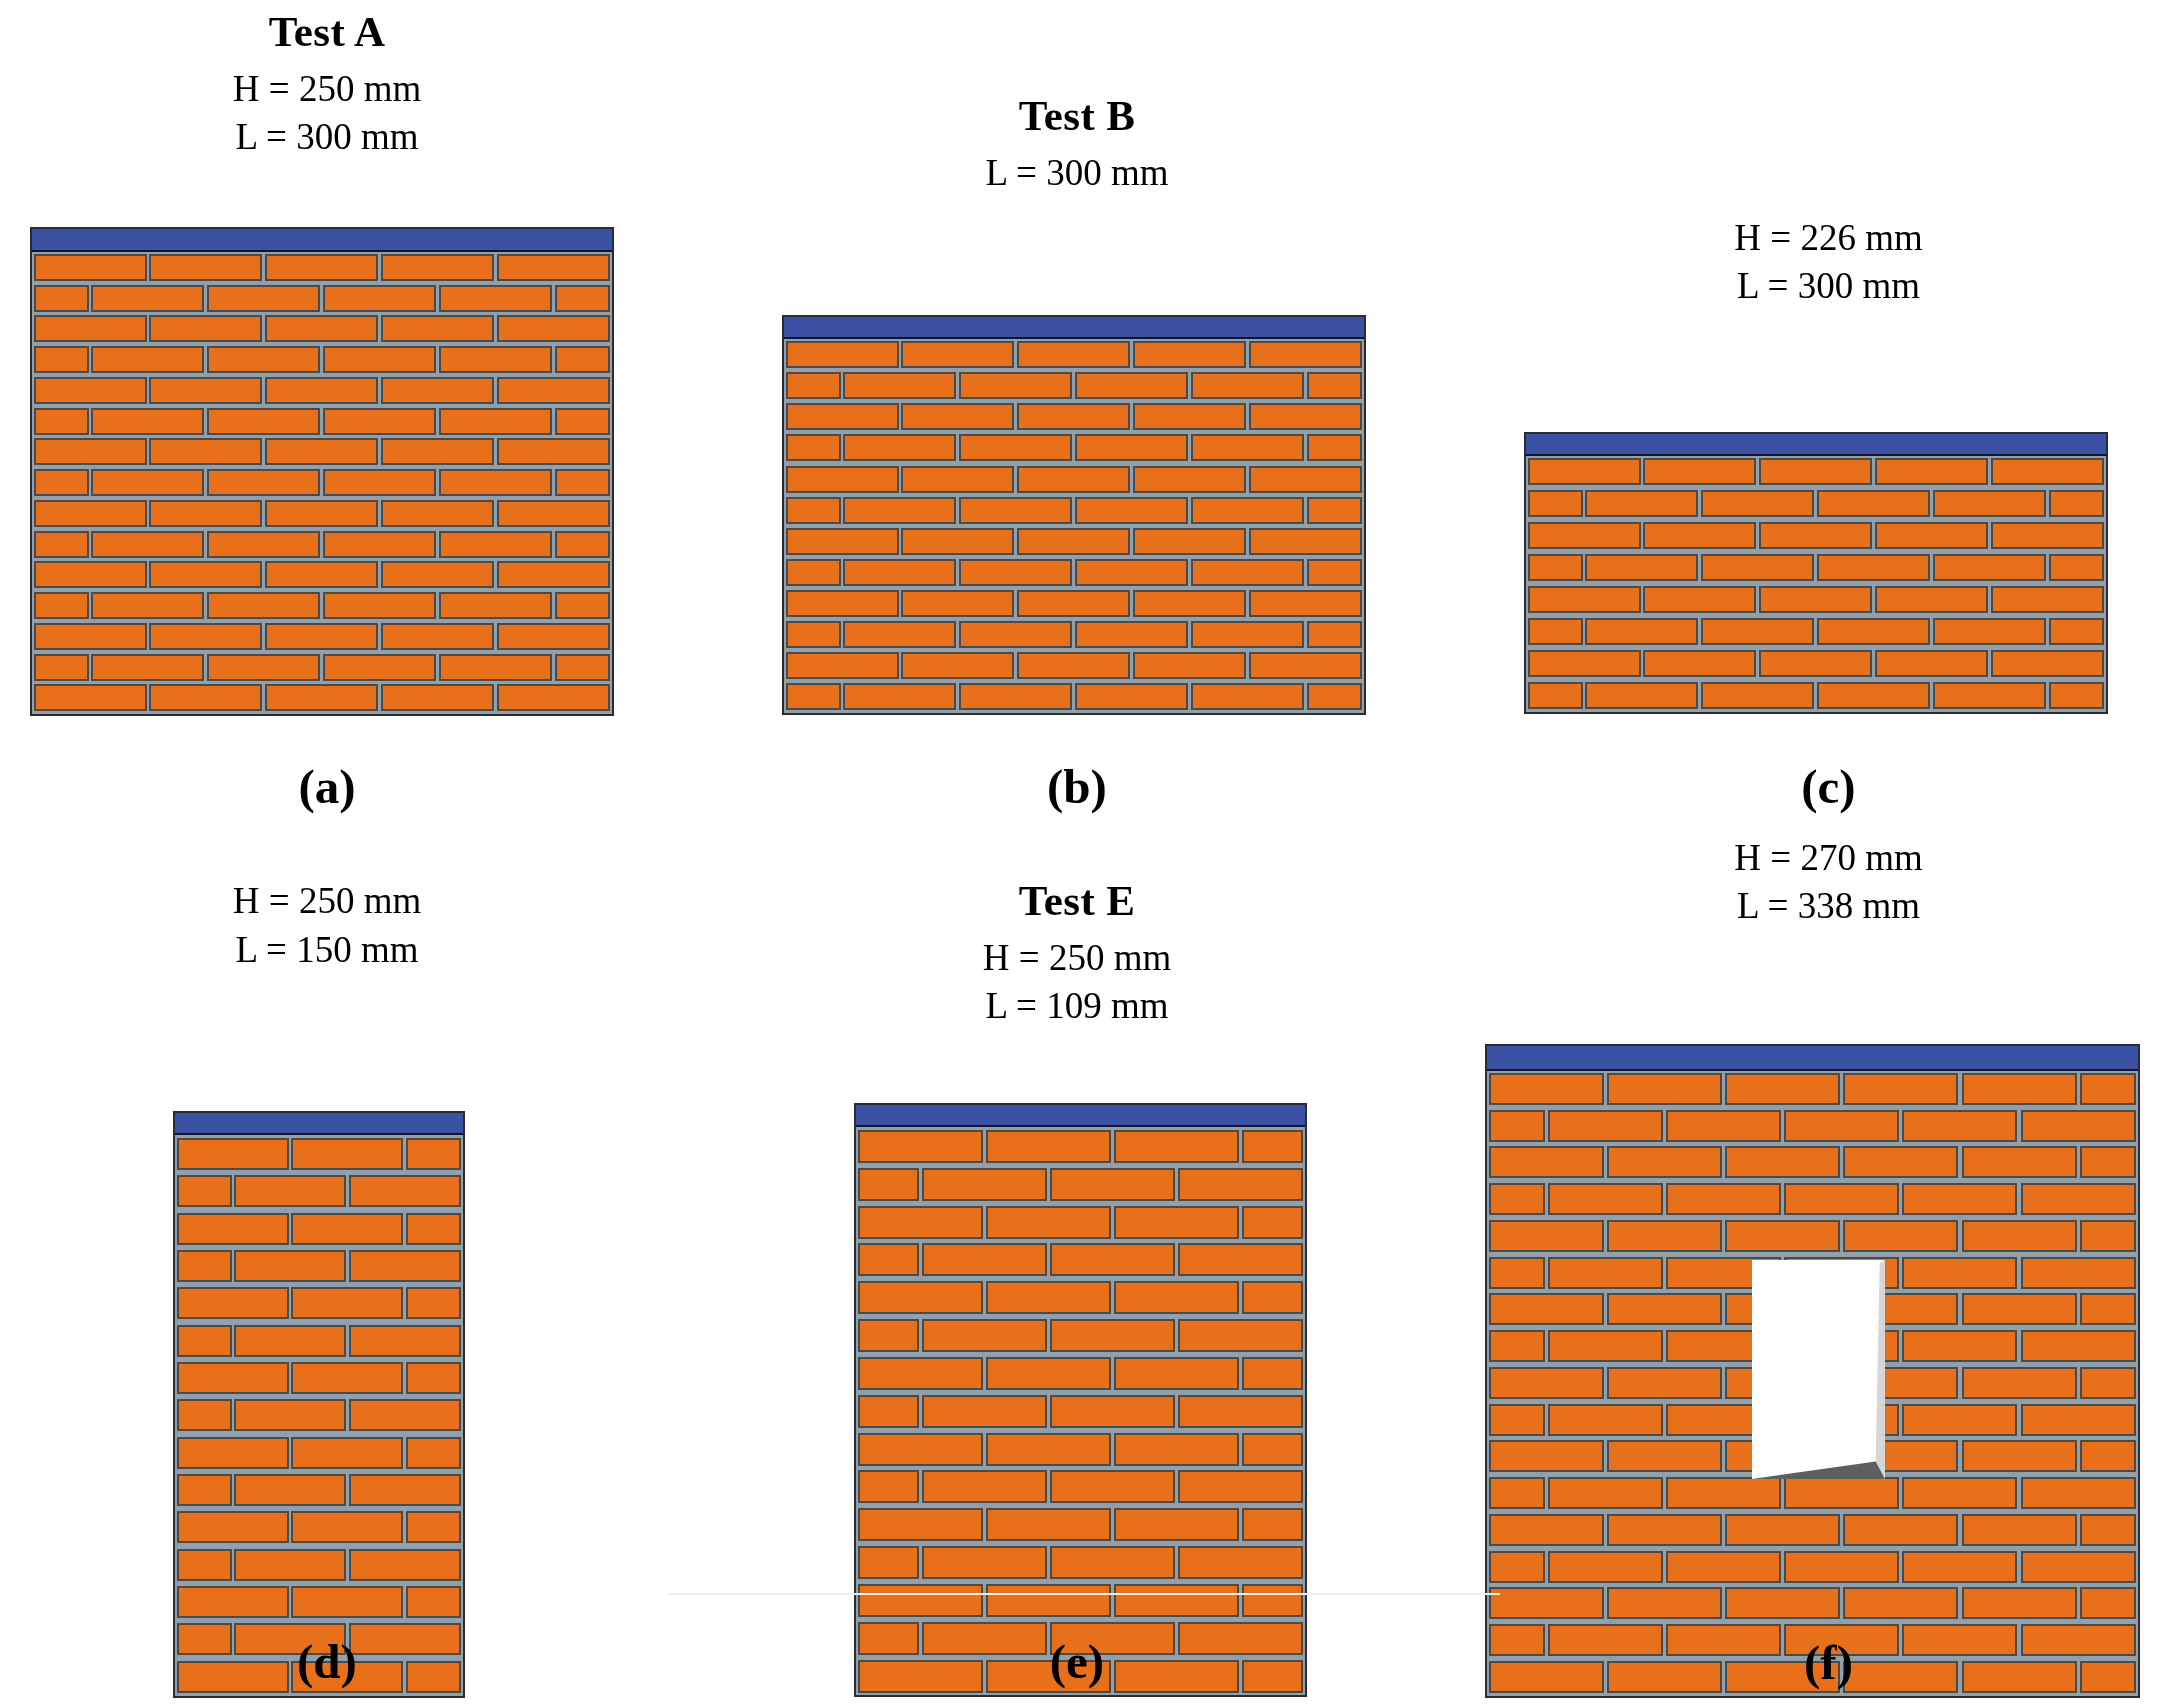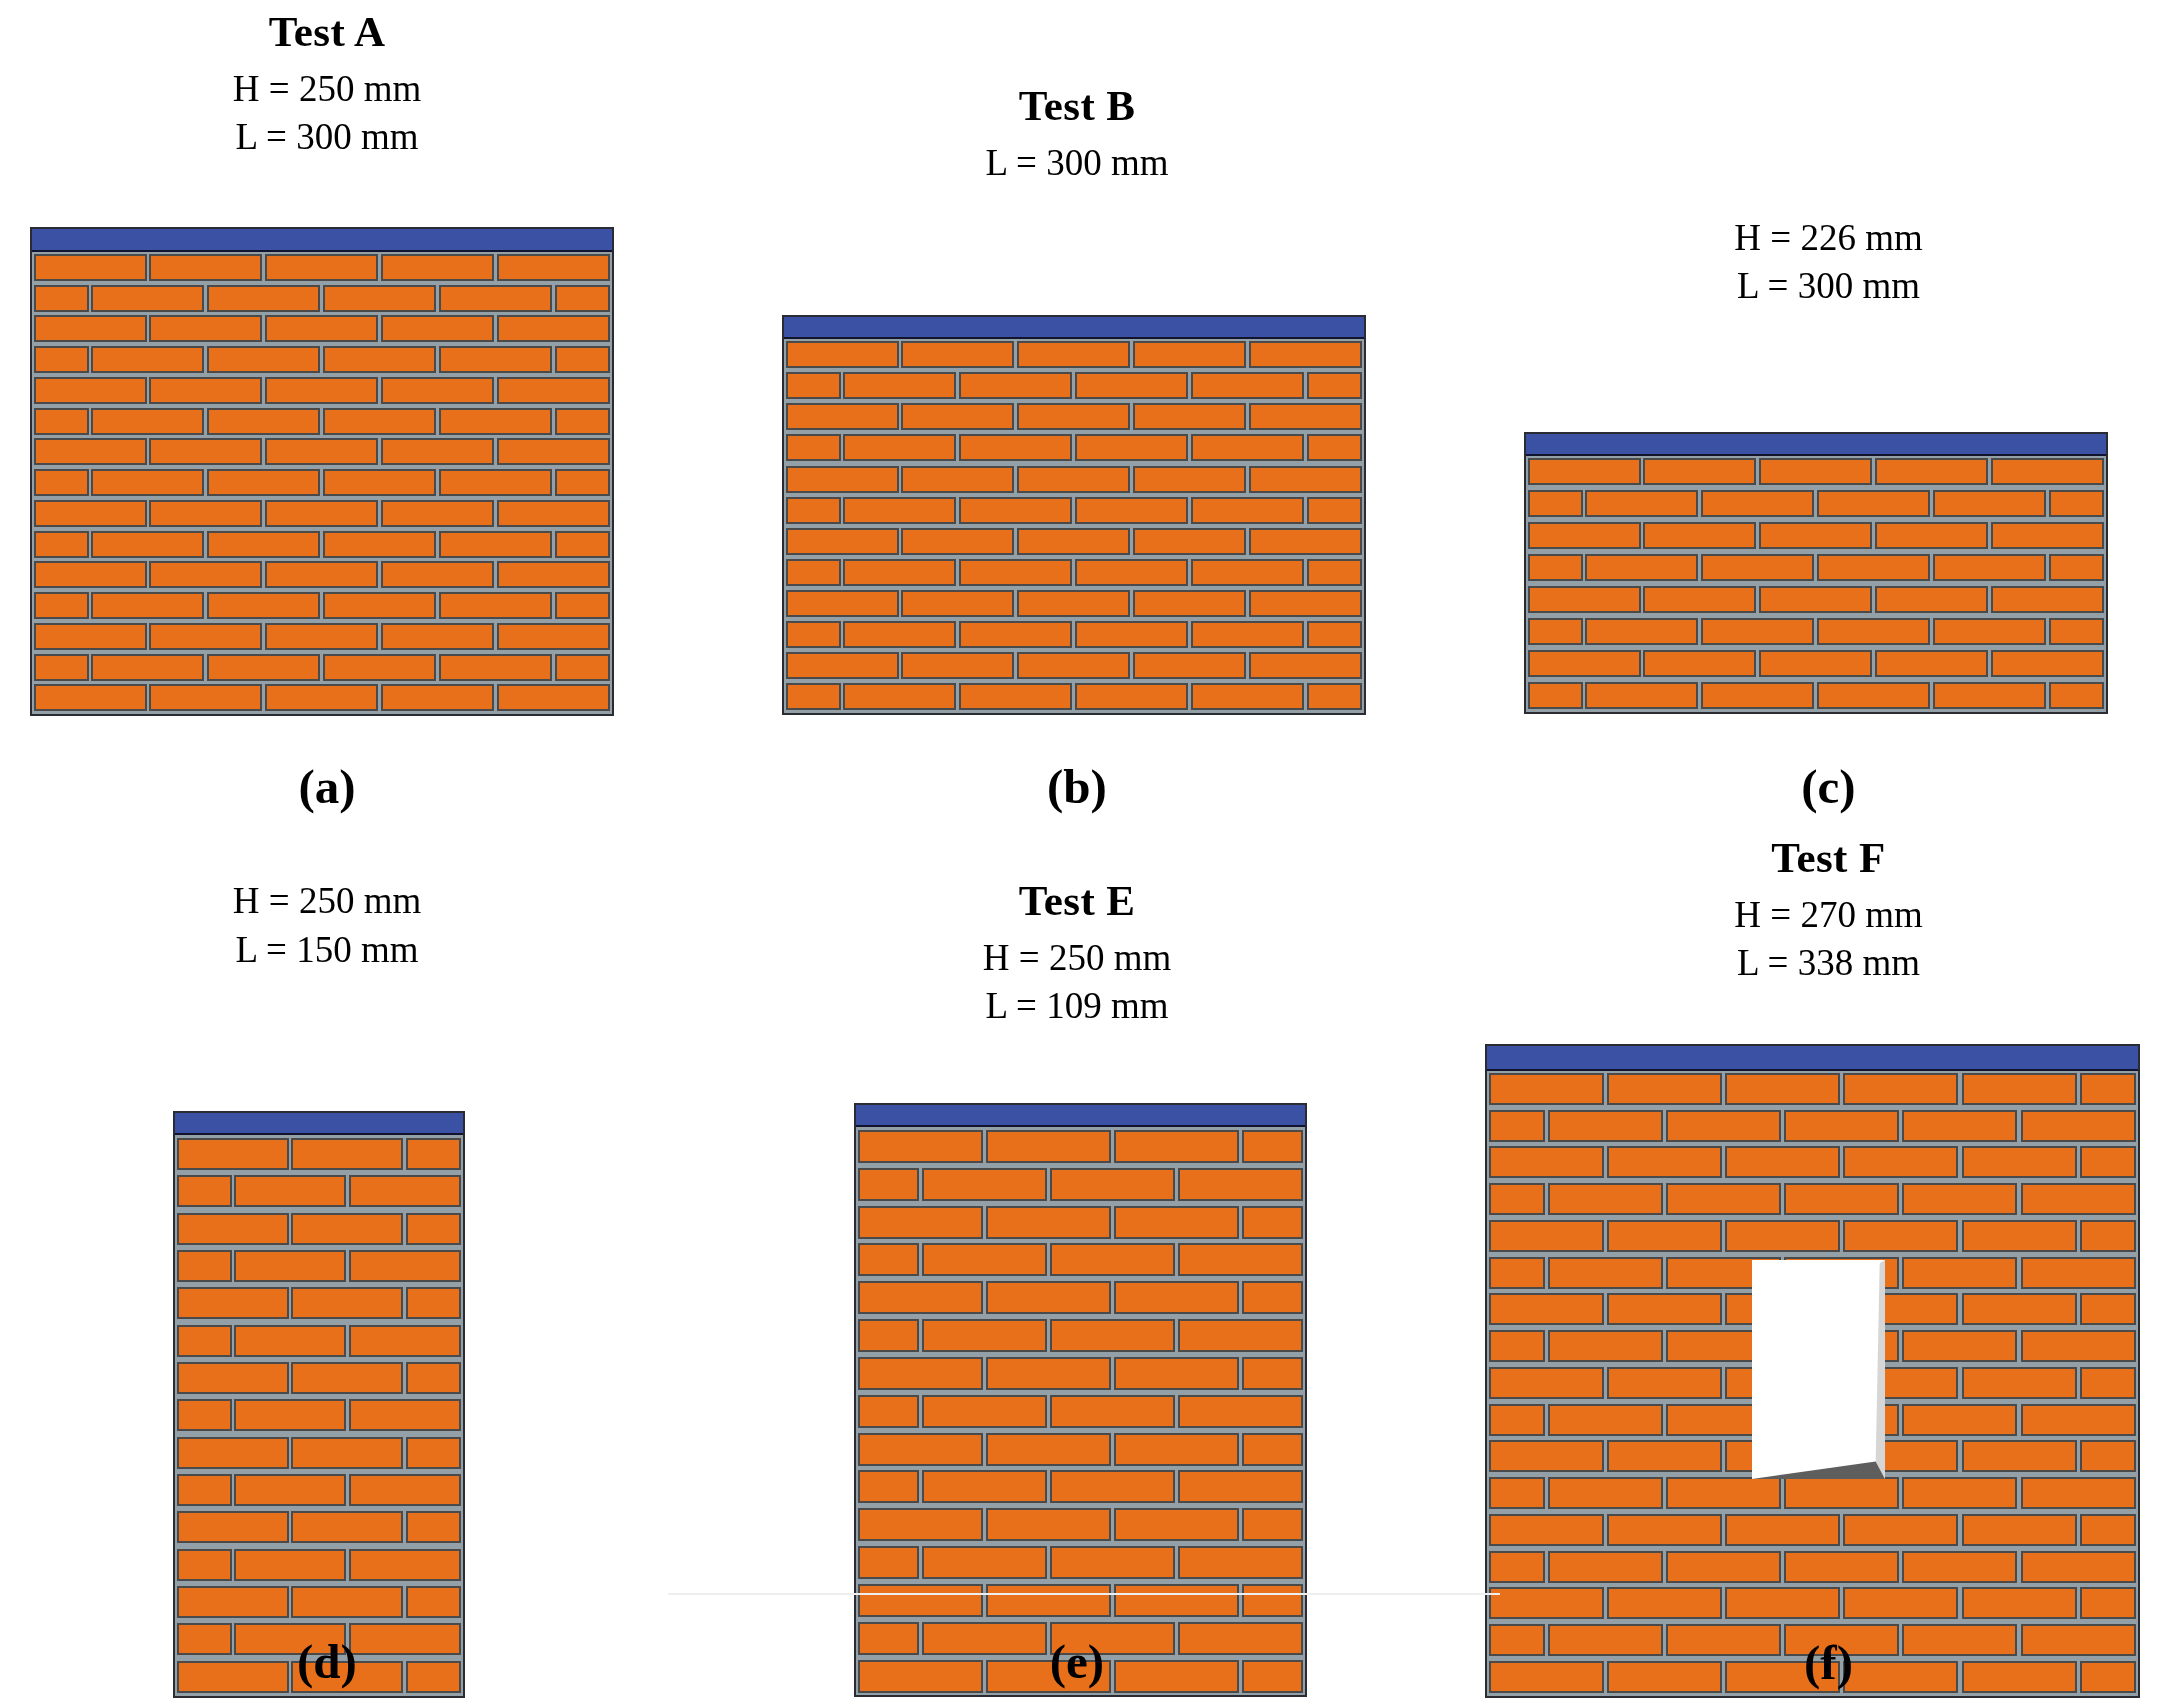--- a/index.html
+++ b/index.html
@@ -226,21 +226,21 @@
               <div class="brick" style="left: 349px; width: 113px; top: 2.2px; height: 26.4px;"></div>
               <div class="brick" style="left: 465px; width: 113px; top: 2.2px; height: 26.4px;"></div>
             </div>
           </div>
         </div>
     </div>
     <div class="sub-label" style="left:0px;top:758px;width:654px;">(a)</div>
   </div>
 
   <div class="panel" style="left:743px;top:0px;width:668px;height:832px;">
-    <div class="caption" style="position:absolute;left:0;top:80px;width:668px;">
+    <div class="caption" style="position:absolute;left:0;top:90px;width:668px;">
       <div class="test-title">Test B</div>
       <div class="dim-line">L = 300 mm</div>
     </div>
     <div class="wall-wrap" style="left:39px;top:315px;width:584px;height:400px;">
       <div class="wall" id="wall-b" style="width:100%;height:100%;">
           <div class="beam" style="height: 21.5px;"></div>
           <div class="courses" style="top: 21.5px; height: 374px;">
             <div class="course" style="position: absolute; left: 0px; right: 0px; top: 0px; height: 31px;">
               <div class="brick" style="left: 1.5px; width: 113px; top: 2.2px; height: 27px;"></div>
               <div class="brick" style="left: 117px; width: 113px; top: 2.2px; height: 27px;"></div>
@@ -603,21 +603,20 @@
               <div class="brick" style="left: 386px; width: 61px; top: 2.6px; height: 33px;"></div>
             </div>
           </div>
         </div>
     </div>
     <div class="sub-label" style="left:0px;top:771px;width:668px;">(e)</div>
   </div>
 
   <div class="panel" style="left:1485px;top:832px;width:687px;height:874px;">
     <div class="caption" style="position:absolute;left:0;top:0px;width:687px;">
-      <div class="test-title">Test F</div>
       <div class="dim-line">H = 270 mm</div>
       <div class="dim-line">L = 338 mm</div>
     </div>
     <div class="wall-wrap" style="left:0px;top:212px;width:655px;height:654px;">
       <div class="wall" id="wall-f" style="width:100%;height:100%;">
           <div class="beam" style="height: 24.5px;"></div>
           <div class="courses" style="top: 24.5px; height: 625px;">
             <div class="course" style="position: absolute; left: 0px; right: 0px; top: 0px; height: 37px;">
               <div class="brick" style="left: 1.5px; width: 115px; top: 2.6px; height: 32px;"></div>
               <div class="brick" style="left: 120px; width: 115px; top: 2.6px; height: 32px;"></div>

